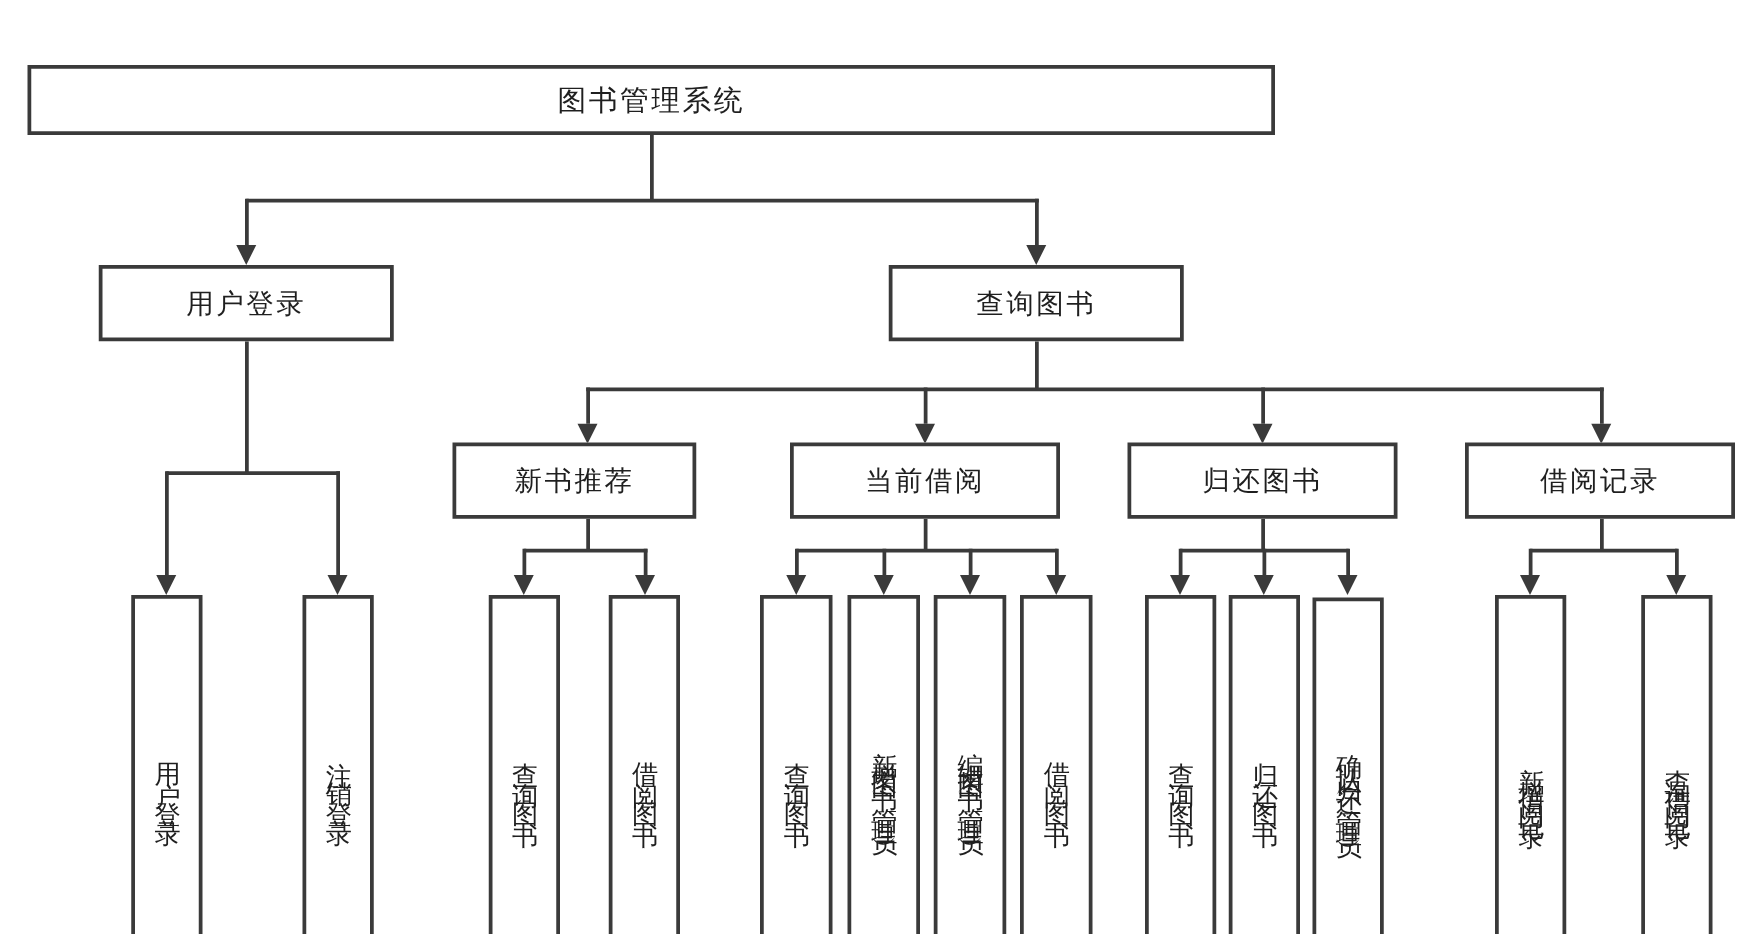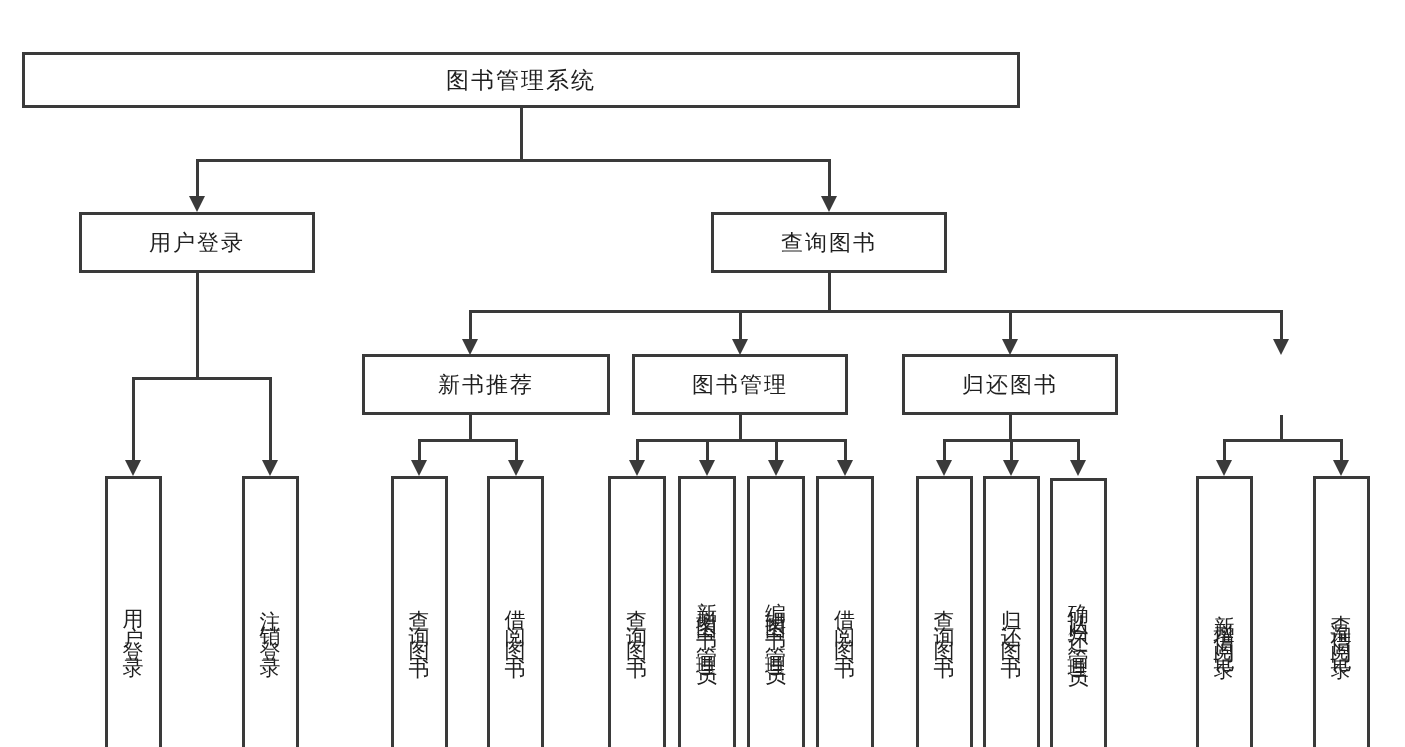--- a/index.html
+++ b/index.html
@@ -72,28 +72,31 @@
     <span>图书管理系统</span>
   </div>
 
   <div class="box hnode" style="left:79px; top:172px; width:236px; height:61px;">
     <span>用户登录</span>
   </div>
   <div class="box hnode" style="left:711px; top:172px; width:236px; height:61px;">
     <span>查询图书</span>
   </div>
 
-  <div class="box hnode" style="left:362px; top:314px; width:248px; height:61px;">
+  <div class="box hnode" style="left:362px; top:314px; width:195px; height:61px;">
     <span>新书推荐</span>
   </div>
   <div class="box hnode" style="left:632px; top:314px; width:216px; height:61px;">
-    <span>图书管理</span>
+    <span>当前借阅</span>
   </div>
   <div class="box hnode" style="left:902px; top:314px; width:216px; height:61px;">
     <span>归还图书</span>
+  </div>
+  <div class="box hnode" style="left:1172px; top:314px; width:216px; height:61px;">
+    <span>借阅记录</span>
   </div>
 
   <div class="box leaf" style="left:105px; top:436px; width:57px; height:298px;">
     <span>用户登录</span>
   </div>
   <div class="box leaf" style="left:242px; top:436px; width:57px; height:298px;">
     <span>注销登录</span>
   </div>
 
   <div class="box leaf" style="left:391px; top:436px; width:57px; height:298px;">

